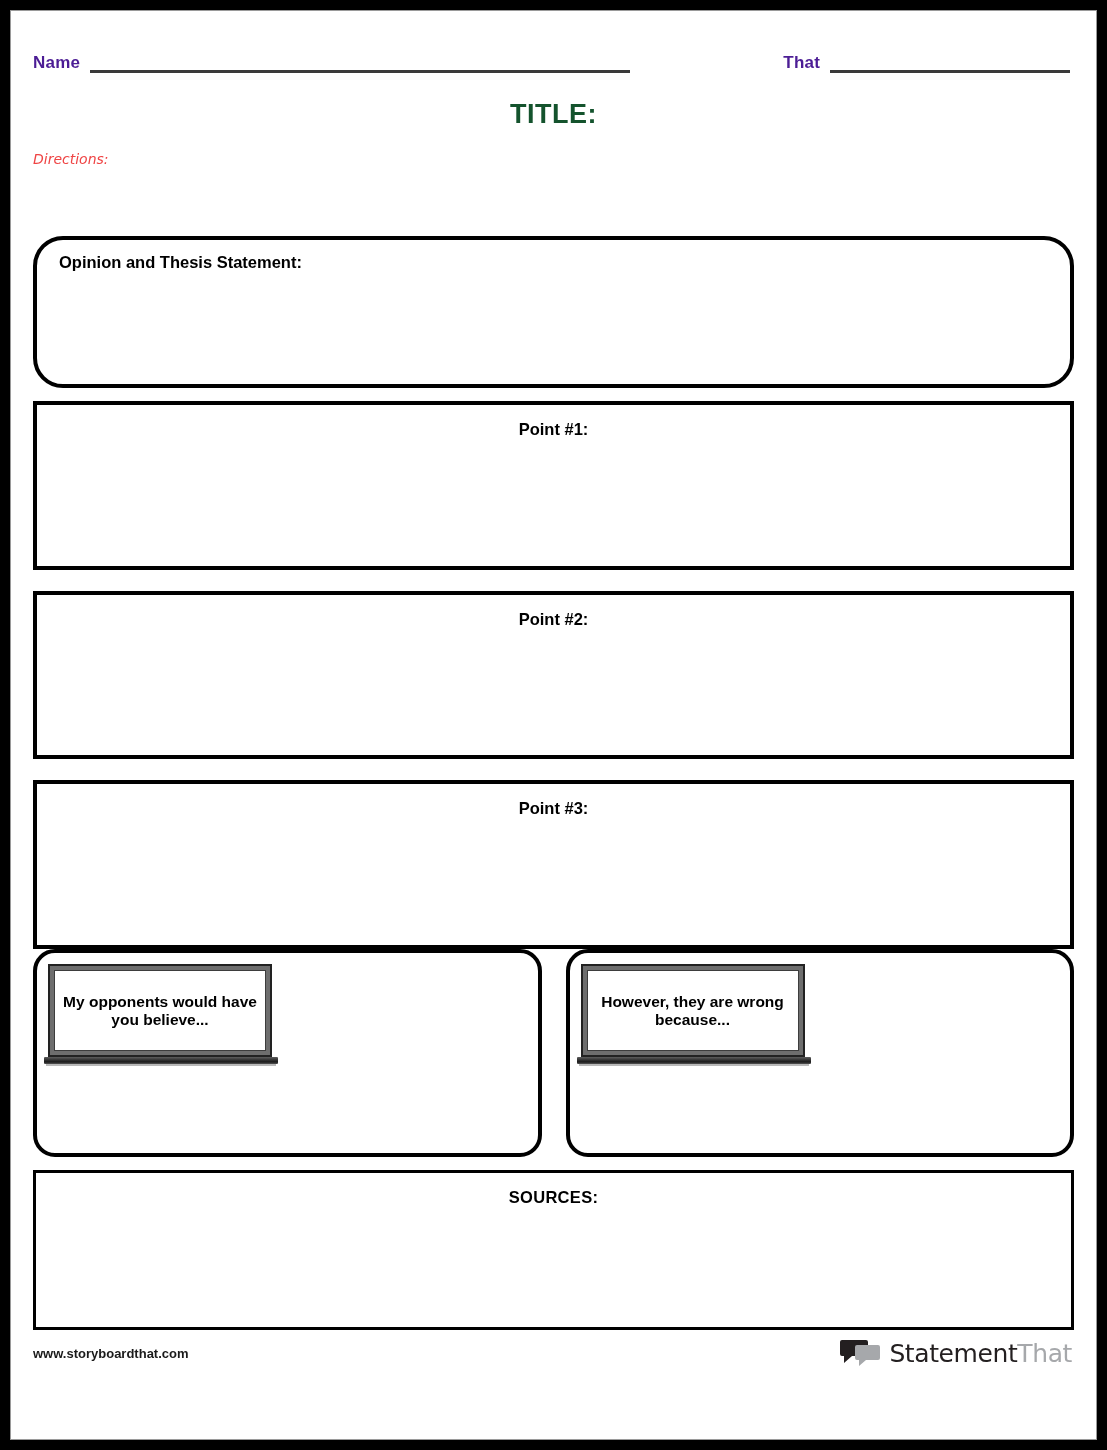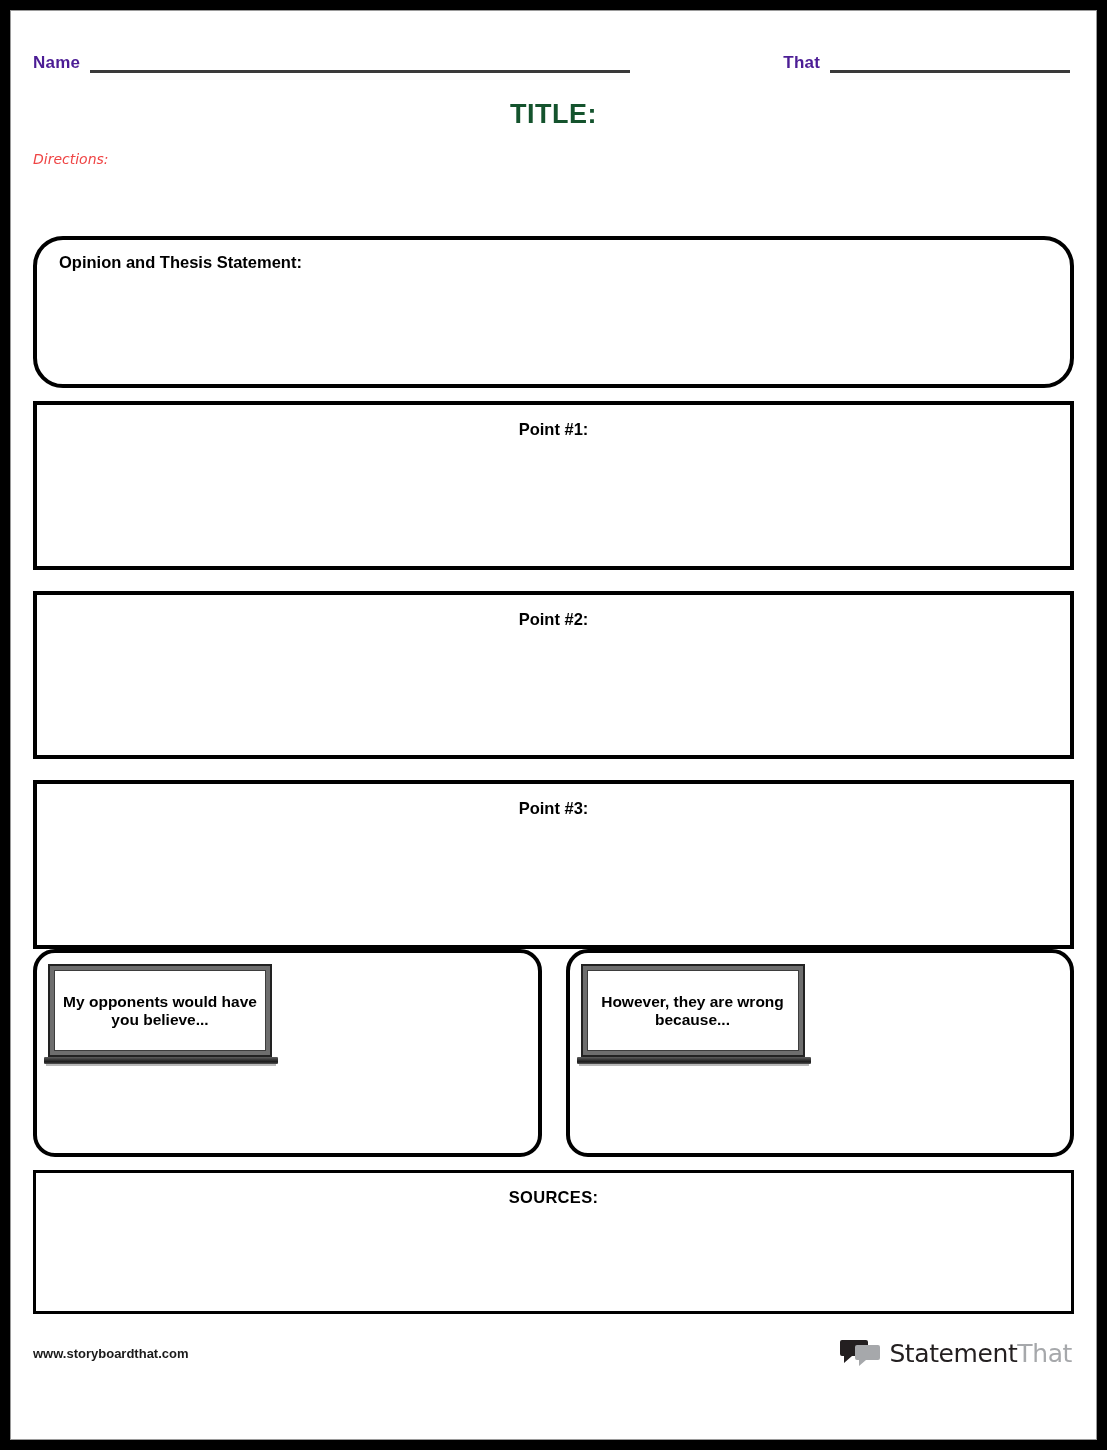--- a/index.html
+++ b/index.html
@@ -182,40 +182,40 @@
     position: relative;
     left: -2px;
     width: calc(100% + 6px);
     height: 2px;
     background: #b9b9b9;
   }
 
   
   .sources-box {
     margin-top: 13px;
-    height: 144px;
+    height: 160px;
     box-sizing: border-box;
     border: 3px solid #000000;
     padding-top: 16px;
   }
   .sources-label {
     text-align: center;
     font-weight: bold;
     font-size: 16.5px;
     font-stretch: condensed;
     letter-spacing: 0.3px;
     color: #000000;
     line-height: 1;
   }
 
   
   .footer {
     display: flex;
     align-items: center;
-    margin-top: 24px;
+    margin-top: 8px;
   }
   .footer-url {
     font-weight: bold;
     font-size: 13px;
     font-stretch: condensed;
     color: #1a1a1a;
     line-height: 1;
   }
   .brand {
     margin-left: auto;

